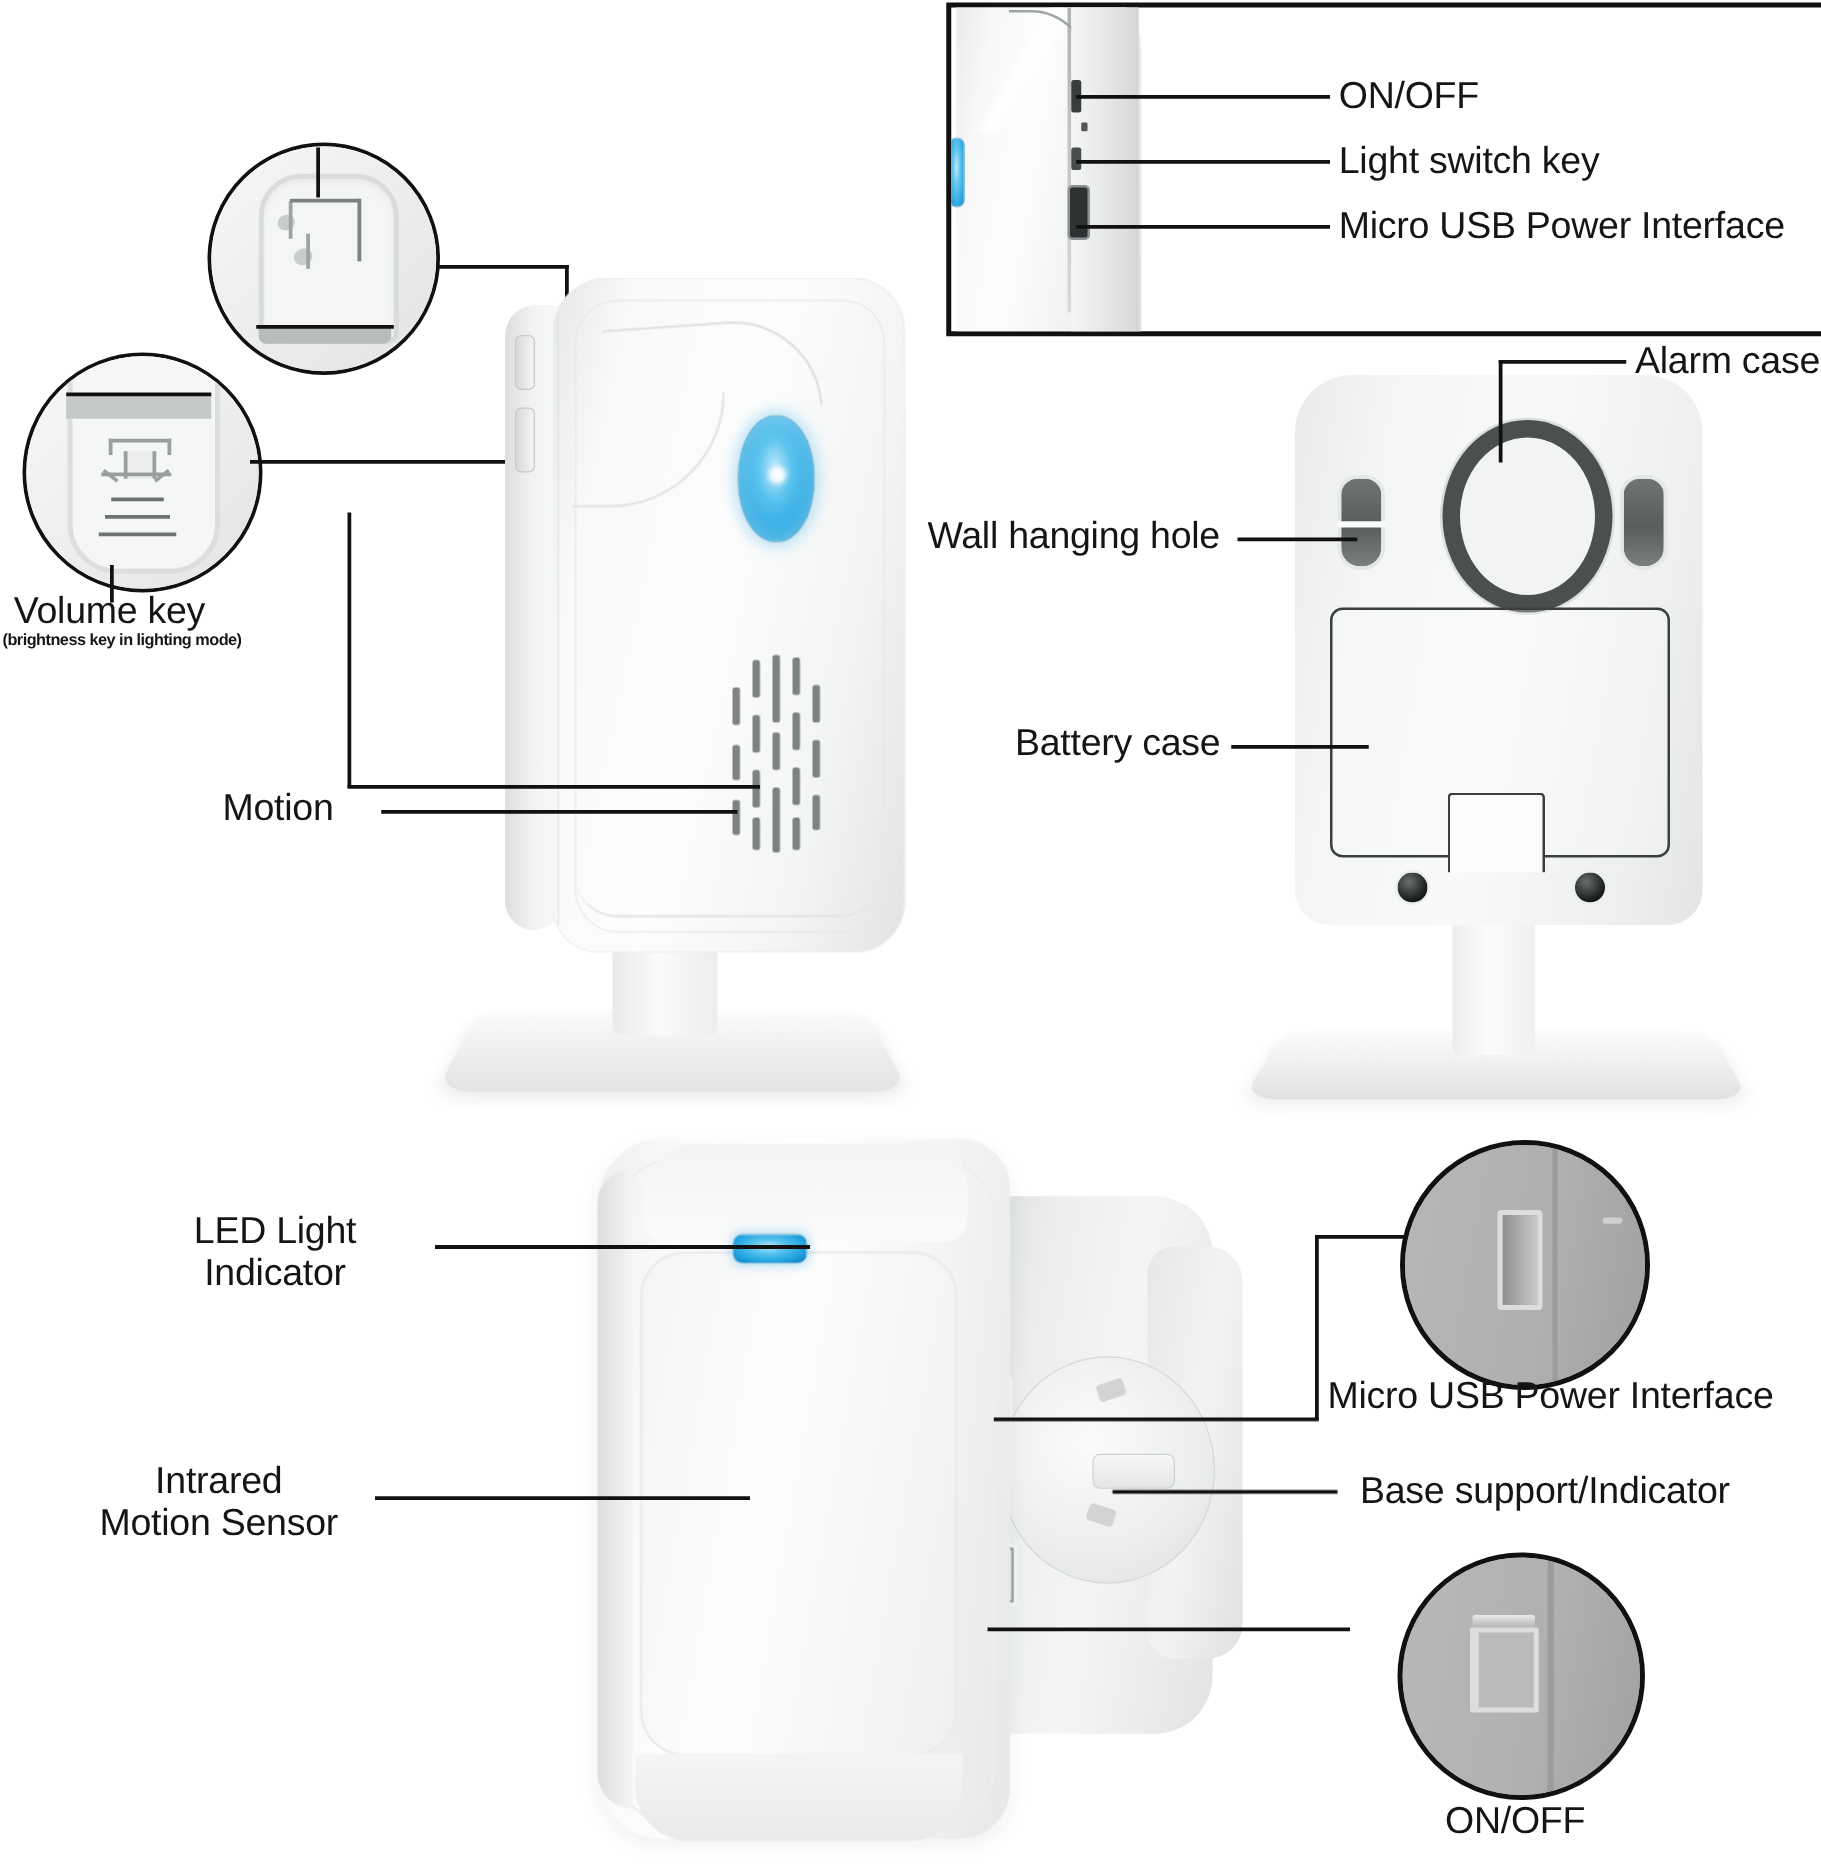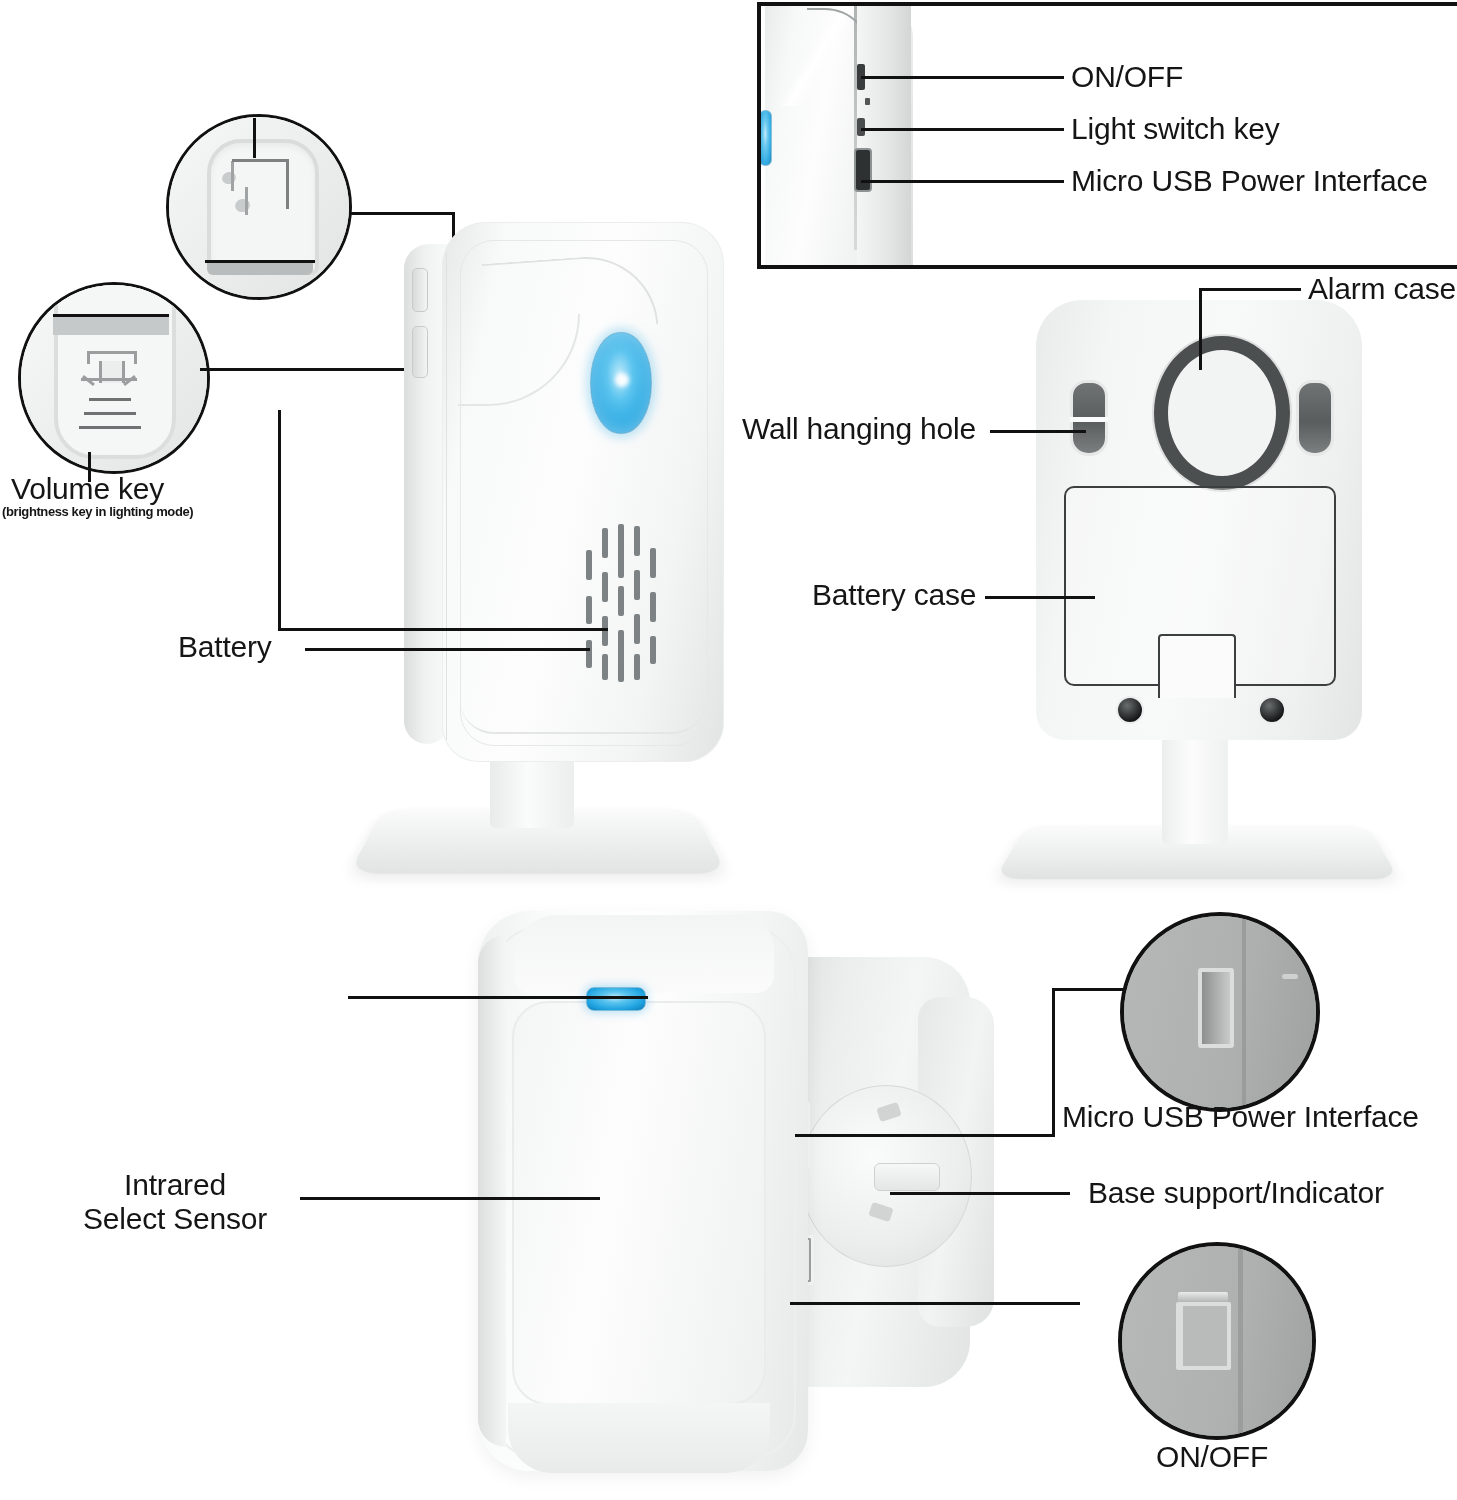--- a/index.html
+++ b/index.html
@@ -235,21 +235,21 @@
       <div class="grill-bar" style="left:66px;top:114px;width:6px;height:28px;"></div>
     </div>
   </div>
 
   <div class="ln h" style="left:278px;top:628px;width:330px;"></div>
   <div class="ln v" style="left:278px;top:410px;height:220px;"></div>
 
   <div class="ln h" style="left:302px;top:648px;width:0px;"></div>
   <div class="ln h" style="left:305px;top:648px;width:285px;"></div>
 
-  <div class="lbl" style="left:178px;top:630px;">Battery</div>
+  <div class="lbl" style="left:178px;top:630px;">Motion</div>
 
   <div class="shell" style="left:1022px;top:300px;width:360px;height:600px;">
 
     <div style="position:absolute;left:-10px;top:510px;width:370px;height:80px;
                 background:linear-gradient(180deg,#fbfbfb,#eef0f0 55%,#e0e2e2);
                 border-radius:24px/18px;transform:perspective(340px) rotateX(48deg);
                 box-shadow:0 6px 14px rgba(0,0,0,.07);"></div>
 
     <div style="position:absolute;left:140px;top:352px;width:66px;height:192px;
                 background:linear-gradient(90deg,#eceeee,#fcfcfc 45%,#eff0f0);border-radius:6px;"></div>
@@ -342,24 +342,26 @@
                 background:linear-gradient(180deg,#f3f4f4,#fbfbfb);border-radius:42px 34px 18px 18px;"></div>
 
     <div class="blue-led" style="left:116px;top:82px;width:58px;height:22px;border-radius:8px;
                 box-shadow:0 0 8px 2px rgba(120,200,240,.5);"></div>
 
     <div style="position:absolute;left:38px;top:498px;width:262px;height:70px;
                 background:linear-gradient(180deg,#f4f5f5,#e9ebeb);border-radius:0 0 44px 44px;"></div>
   </div>
 
   <div class="ln h" style="left:348px;top:996px;width:300px;"></div>
+  <div class="lbl ctr" style="left:100px;top:968px;width:240px;">LED Light
+Indicator</div>
 
   <div class="ln h" style="left:300px;top:1197px;width:300px;"></div>
   <div class="lbl ctr" style="left:50px;top:1168px;width:250px;">Intrared
-Select Sensor</div>
+Motion Sensor</div>
 
   <div class="ln h" style="left:795px;top:1134px;width:260px;"></div>
   <div class="ln v" style="left:1052px;top:988px;height:148px;"></div>
   <div class="ln h" style="left:1052px;top:988px;width:78px;"></div>
 
   <div class="ln h" style="left:890px;top:1192px;width:180px;"></div>
 
   <div class="ln h" style="left:790px;top:1302px;width:290px;"></div>
 
   <div class="circ grey" style="left:1120px;top:912px;width:192px;height:192px;">

